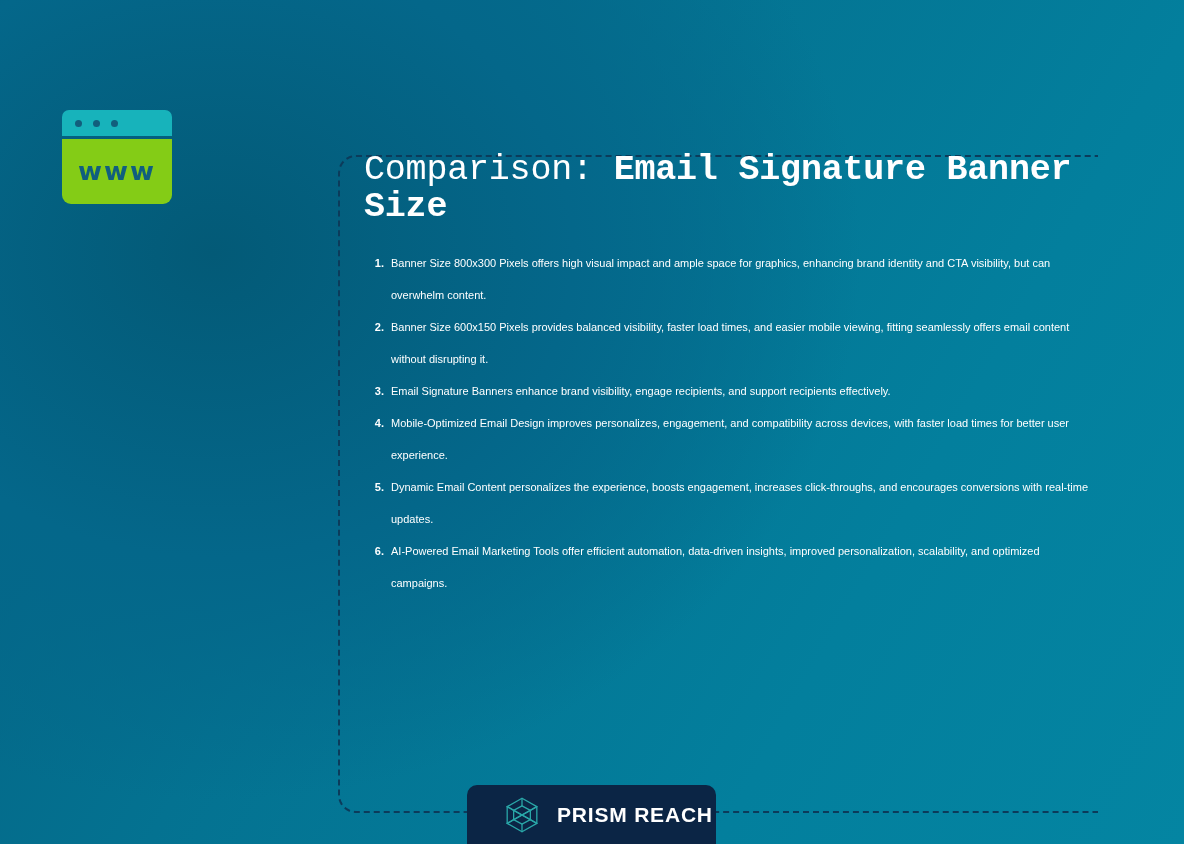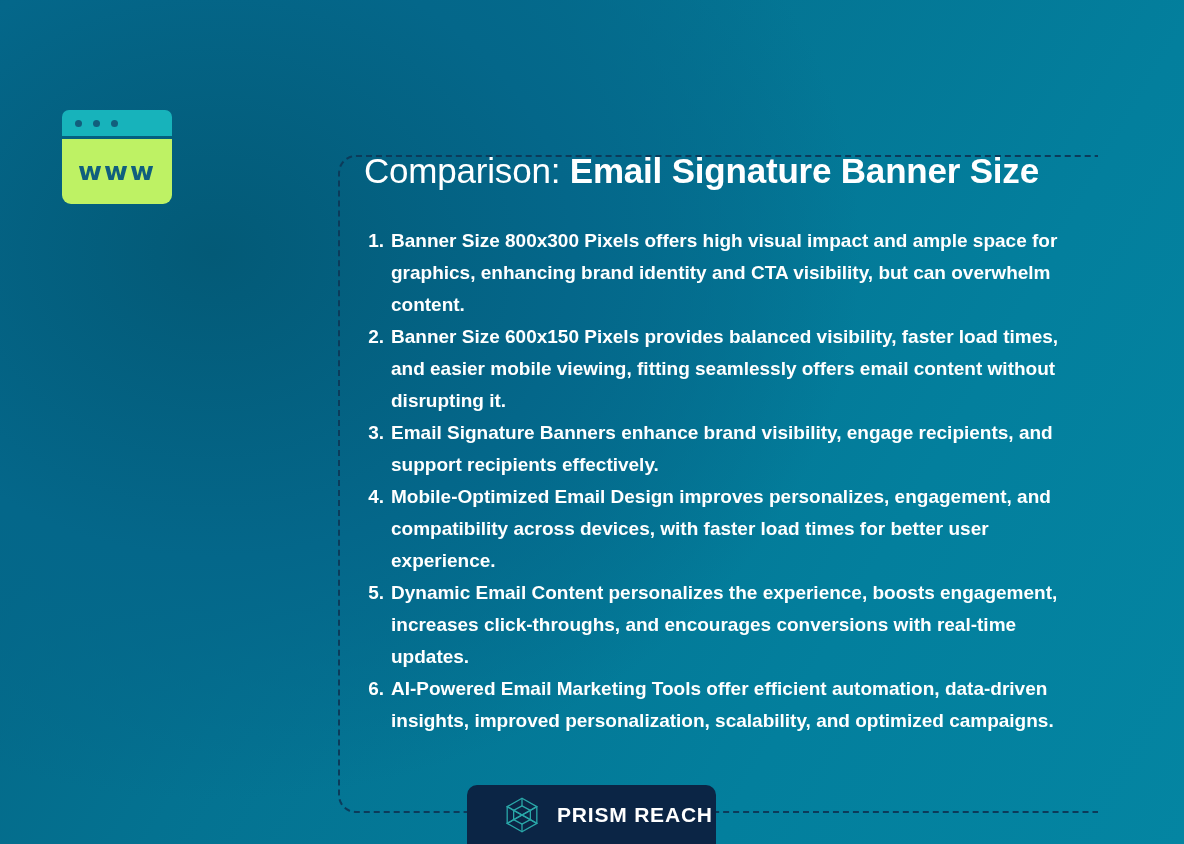--- a/index.html
+++ b/index.html
@@ -39,21 +39,21 @@
     width:110px; height:26px;
     background:#17b3bb;
     border-radius:7px 7px 0 0;
     display:flex; align-items:center;
     padding-left:13px; gap:11px;
   }
   .bi-dot{ width:7px; height:7px; border-radius:50%; background:#125e7c; }
   .bi-body{
     margin-top:3px;
     width:110px; height:65px;
-    background:#bef264;
+    background:#84cc16;
     border-radius:0 0 9px 9px;
     display:flex; align-items:center; justify-content:center;
   }
   .bi-www{
     color:#105f7e;
     font-size:26px;
     font-weight:900;
     letter-spacing:2px;
     font-family:"DejaVu Sans", sans-serif;
     line-height:1;
@@ -65,32 +65,33 @@
     position:absolute;
     left:364px; top:152px;
     width:730px;
   }
   .title{
     font-size:35px;
     line-height:1.07;
     color:#ffffff;
     font-weight:300;
     letter-spacing:-0.2px;
-    margin-bottom:36px;
+    margin-bottom:20px;
+    font-family:Liberation Mono, monospace;
   }
   .title .strong{ font-weight:700; }
 
   .points{ list-style:none; counter-reset:pt; }
   .point{
     counter-increment:pt;
     position:relative;
     padding-left:27px;
     color:#ffffff;
-    font-size:19px;
-    font-weight:700;
+    font-size:11px;
+    font-weight:400;
     line-height:32px;
     margin-bottom:0px;
   }
   .point::before{
     content:counter(pt) ".";
     position:absolute;
     left:0; top:0;
     width:20px;
     text-align:right;
     font-weight:700;

